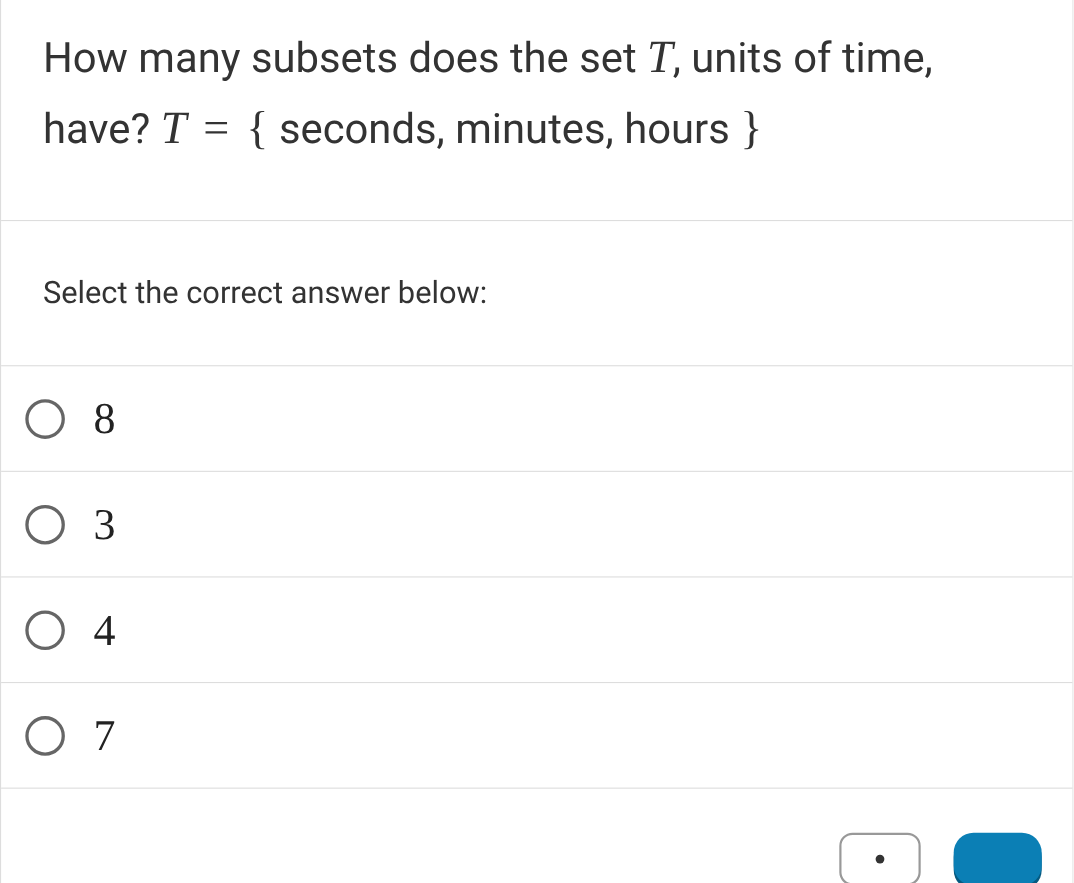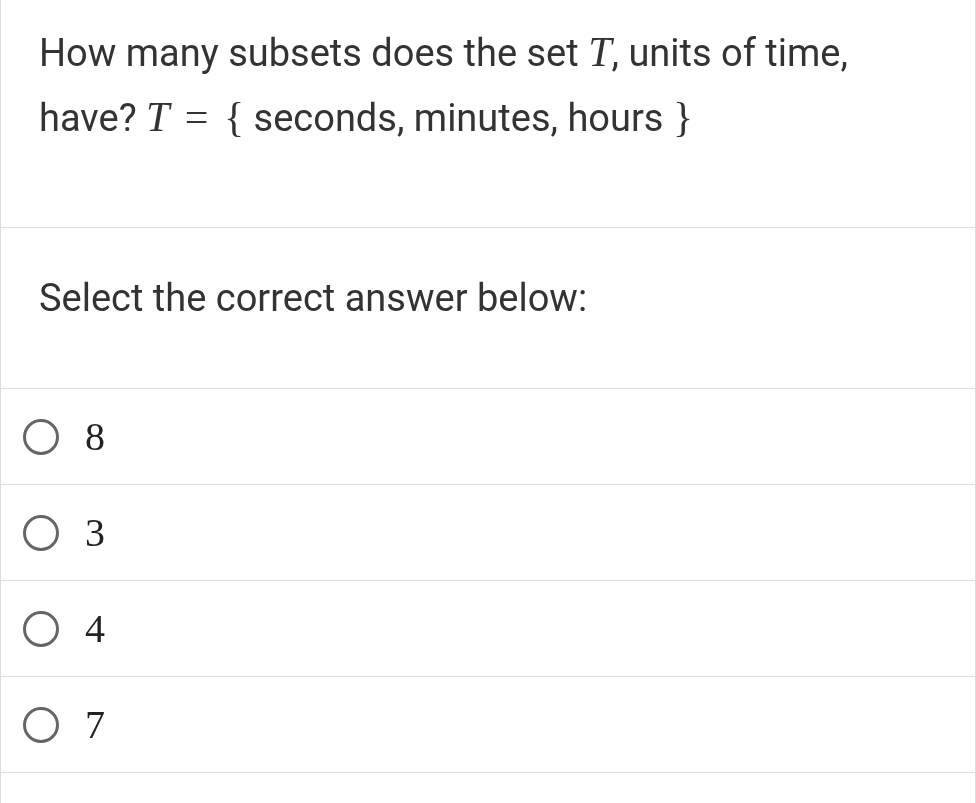--- a/index.html
+++ b/index.html
@@ -13,43 +13,43 @@
       width: 976px;
       height: 803px;
       overflow: hidden;
     }
     .container {
       width: 100%;
       border: 1px solid #ddd;
       border-top: none;
     }
     .question-section {
-      padding: 20px 38px 77px 38px;
+      padding: 20px 38px 50px 38px;
       font-size: 38px;
       color: #333;
       line-height: 1.55;
       border-bottom: 1px solid #ddd;
     }
     .math-var {
       font-family: "Times New Roman", Times, serif;
       font-style: italic;
       font-size: 42px;
     }
     .math-eq {
       font-family: "Times New Roman", Times, serif;
       font-size: 42px;
       padding: 0 6px;
     }
     .math-brace {
       font-family: "Times New Roman", Times, serif;
       font-size: 42px;
     }
     .prompt-section {
-      padding: 48px 38px 68px 38px;
-      font-size: 38px;
+      padding: 48px 38px 50px 38px;
+      font-size: 28px;
       color: #333;
       border-bottom: 1px solid #ddd;
     }
     .option {
       display: flex;
       align-items: center;
       padding: 24px 22px;
       border-bottom: 1px solid #ddd;
       cursor: pointer;
     }

